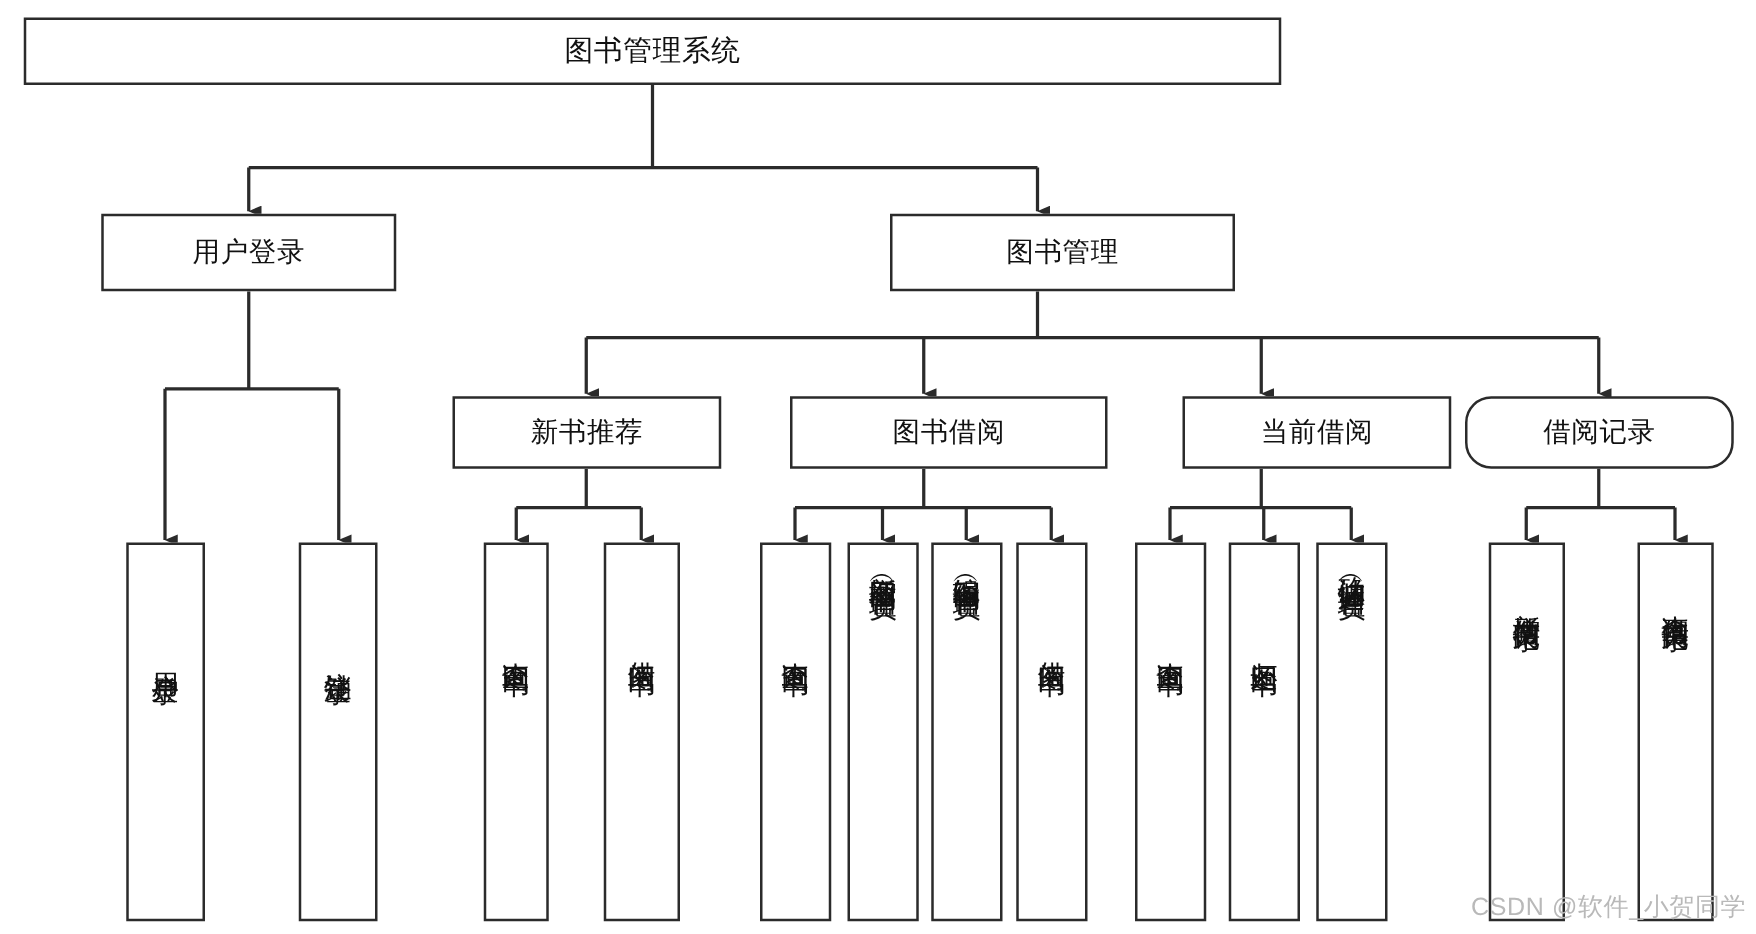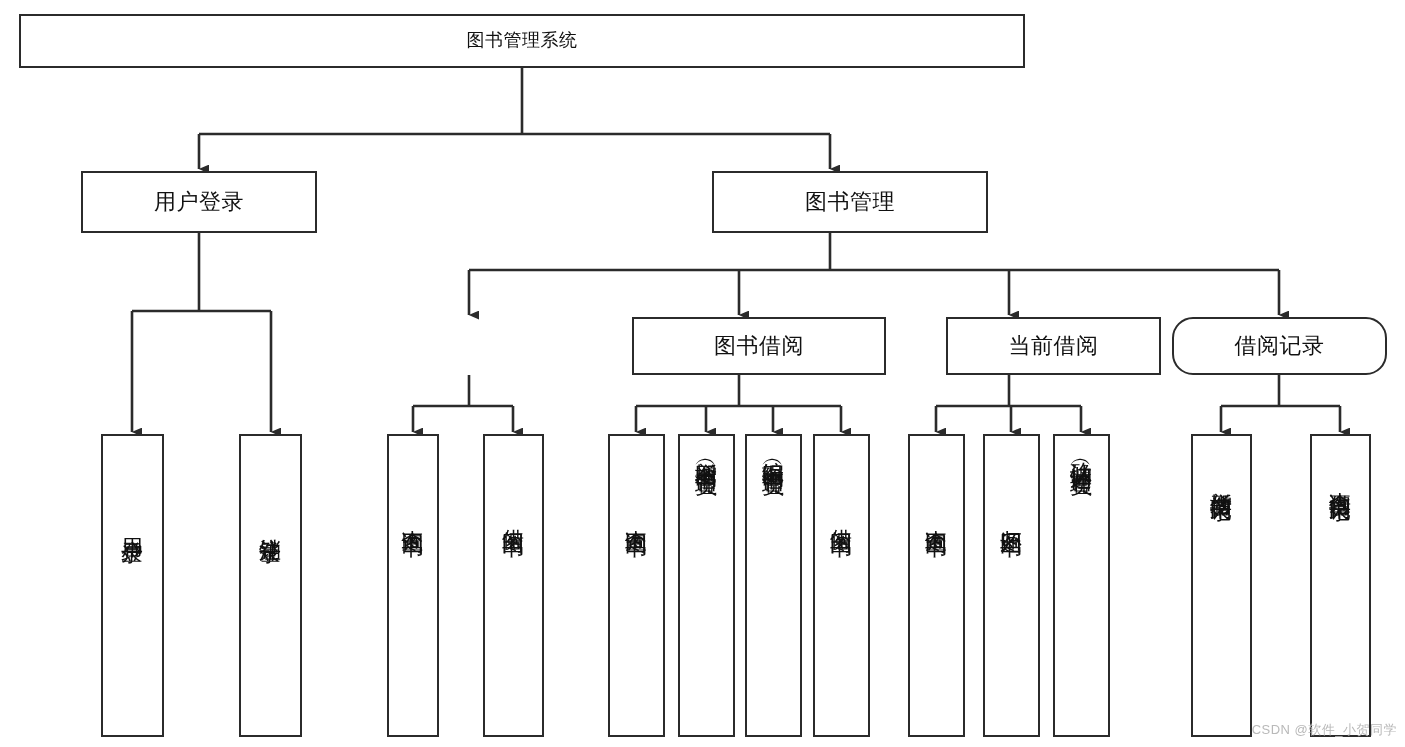--- a/index.html
+++ b/index.html
@@ -36,39 +36,39 @@
     align-items: center;
     justify-content: center;
     color: #111111;
   }
   .node-h .label {
     font-size: 22px;
     line-height: 1.1;
     letter-spacing: 0.5px;
     white-space: nowrap;
   }
-  .node-root .label { font-size: 18px; }
+  .node-root .label { font-size: 23px; }
   .node-v {
     align-items: flex-start;
     justify-content: center;
     padding-top: 8px;
   }
   .node-v .label {
     font-size: 22px;
     line-height: 1.42;
     writing-mode: vertical-rl;
     text-orientation: upright;
     letter-spacing: 2px;
     white-space: nowrap;
   }
   .watermark {
     position: absolute;
     right: 8px;
     bottom: 8px;
-    font-size: 13px;
+    font-size: 20px;
     color: #b9b9b9;
     letter-spacing: 0.5px;
     white-space: nowrap;
     user-select: none;
     text-align: right;
   }
 </style>
 </head>
 <body>
 
@@ -141,20 +141,23 @@
     <span class="label">图书管理系统</span>
   </div>
 
   <div class="node node-h" style="left:81px; top:171px; width:236px; height:62px;">
     <span class="label">用户登录</span>
   </div>
   <div class="node node-h" style="left:712px; top:171px; width:276px; height:62px;">
     <span class="label">图书管理</span>
   </div>
 
+  <div class="node node-h" style="left:362px; top:317px; width:215px; height:58px;">
+    <span class="label">新书推荐</span>
+  </div>
   <div class="node node-h" style="left:632px; top:317px; width:254px; height:58px;">
     <span class="label">图书借阅</span>
   </div>
   <div class="node node-h" style="left:902px; top:317px; width:215px; height:58px;margin-left:44px;">
     <span class="label">当前借阅</span>
   </div>
   <div class="node node-h" style="left:1172px; top:317px; width:215px; height:58px;border-radius:21px;">
     <span class="label">借阅记录</span>
   </div>
 

